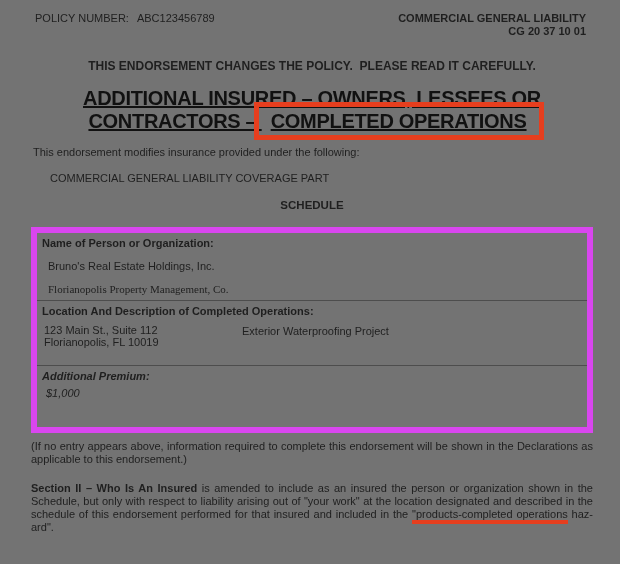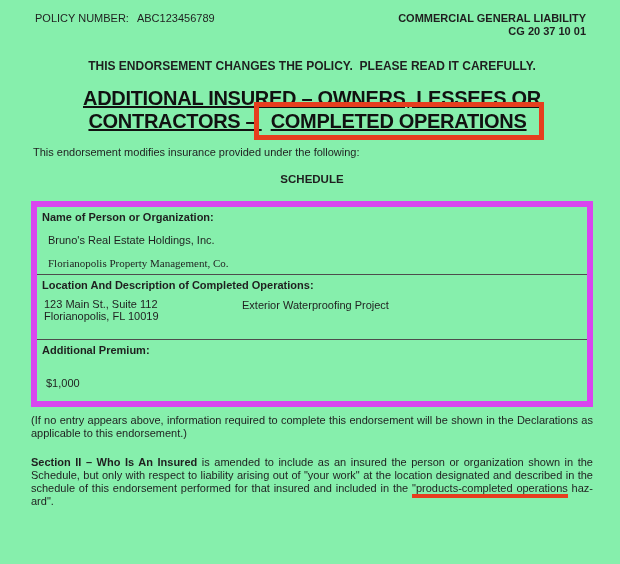--- a/index.html
+++ b/index.html
@@ -1,19 +1,19 @@
 <!DOCTYPE html>
 <html><head>
 <meta charset="utf-8">
 <style>
   html,body { margin:0; padding:0; background:#ffffff; }
   .page {
     position:relative;
     width:620px; height:564px;
-    background:#86efac;
+    background:#737373;
     font-family:"Liberation Sans", sans-serif;
     color:#1f1f1f;
     overflow:hidden;
     box-sizing:border-box;
     padding:12px 27px 0 31px;
   }
   .content { width:562px; }
 
   
   .doc-header { display:flex; justify-content:space-between; align-items:flex-start; }
@@ -49,29 +49,29 @@
   .schedule-table {
     margin-top:16px;
     border:6px solid #d946ef;
     width:562px;
     box-sizing:border-box;
     font-size:11px;
   }
   .srow { box-sizing:border-box; padding:4px 6px 0 5px; }
   .srow-1 { height:68px; border-bottom:1px solid #4d4d4d; }
   .srow-2 { height:65px; border-bottom:1px solid #4d4d4d; }
-  .srow-3 { height:61px; }
+  .srow-3 { height:61px;font-style:italic; }
   .srow-header { font-weight:bold; line-height:13px; }
   .entry { margin-left:6px; line-height:13px; }
   .entry-1 { margin-top:10px; }
   .entry-2 { margin-top:10px;font-family:Liberation Serif, serif; }
   .loc-flex { display:flex; margin-top:6px;gap:35px; }
   .loc-address { width:163px; line-height:12px; margin-left:2px; }
   .loc-desc { line-height:12px; padding-top:1px; }
-  .premium-value { margin-left:4px; margin-top:20px; line-height:13px; }
+  .premium-value { margin-left:4px; margin-top:4px; line-height:13px; }
 
   
   .note { margin-top:7px; font-size:11px; line-height:13px; }
   .jline { text-align:justify; text-align-last:justify; }
   .jline-last { text-align:left; }
 
   
   .section2 { margin-top:16px; font-size:11px; line-height:13px; }
   .bold { font-weight:bold; }
   .red-underline { border-bottom:4px solid #e63e1e; }
@@ -94,20 +94,21 @@
 
     <div class="notice">THIS ENDORSEMENT CHANGES THE POLICY.&nbsp; PLEASE READ IT CAREFULLY.</div>
 
     <div class="title">
       <span>ADDITIONAL INSURED – OWNERS, LESSEES OR</span><br>
       <span>CONTRACTORS – </span><span class="title-boxed">COMPLETED OPERATIONS</span>
     </div>
 
     <div class="modifies">This endorsement modifies insurance provided under the following:</div>
 
+    <div class="coverage-part">COMMERCIAL GENERAL LIABILITY COVERAGE PART</div>
 
     <div class="schedule-label">SCHEDULE</div>
 
     <div class="schedule-table">
       <div class="srow srow-1">
         <div class="srow-header">Name of Person or Organization:</div>
         <div class="entry entry-1">Bruno's Real Estate Holdings, Inc.</div>
         <div class="entry entry-2">Florianopolis Property Management, Co.</div>
       </div>
       <div class="srow srow-2">

